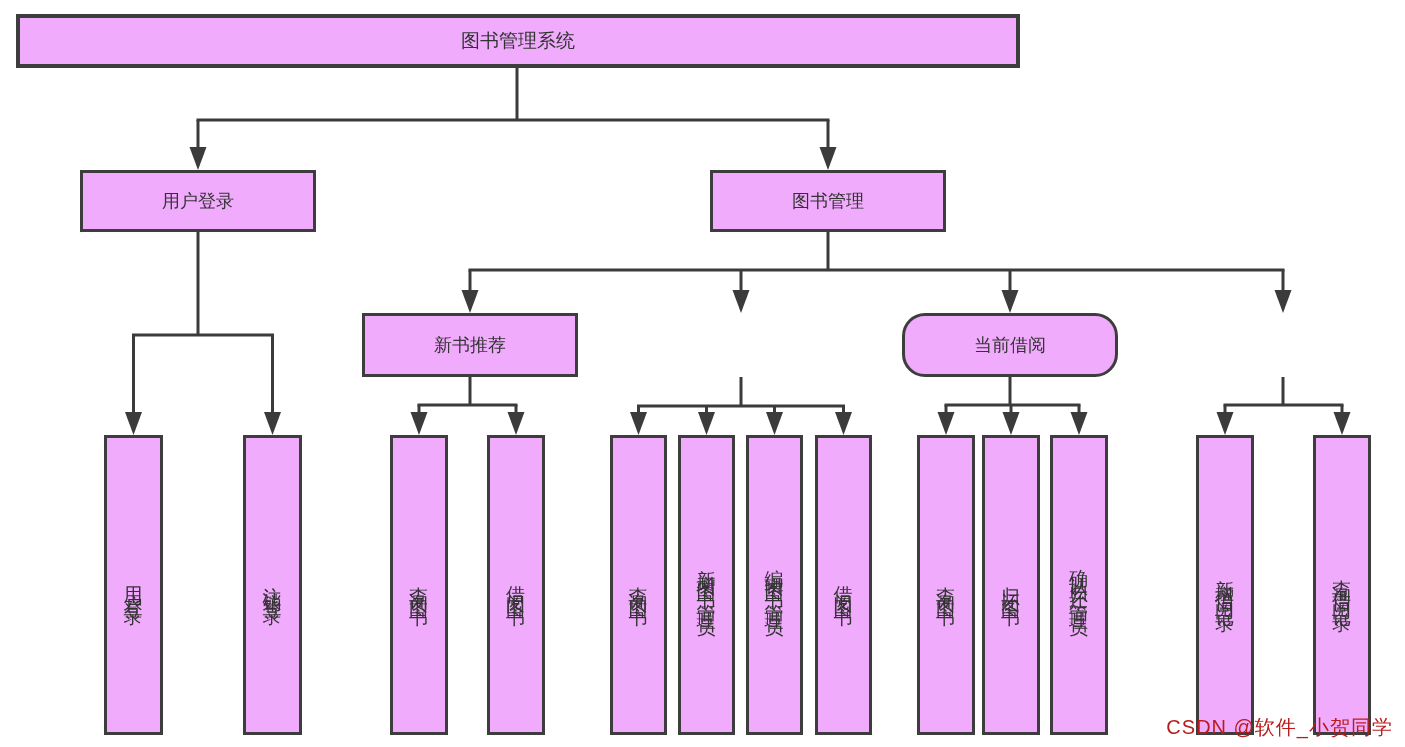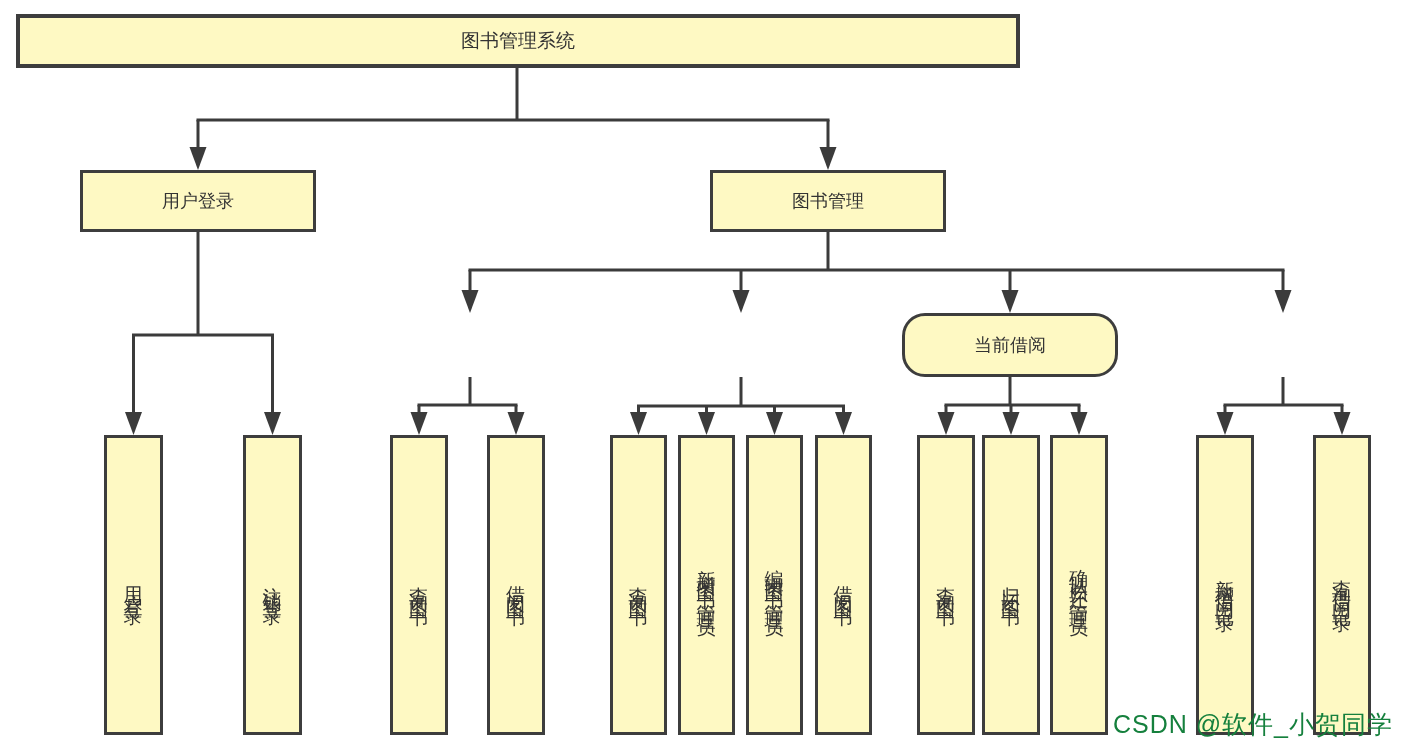--- a/index.html
+++ b/index.html
@@ -19,21 +19,21 @@
     position: absolute;
     left: 0;
     top: 0;
     width: 1405px;
     height: 747px;
     z-index: 0;
   }
   .node {
     position: absolute;
     box-sizing: border-box;
-    background: #fef9c3;
+    background: #f0abfc;
     border: 3px solid #3d3d3d;
     display: flex;
     align-items: center;
     justify-content: center;
     color: #333333;
     z-index: 1;
   }
   .node.root {
     border-width: 4px;
     font-size: 19px;
@@ -45,22 +45,22 @@
     writing-mode: vertical-rl;
     font-size: 19px;
     letter-spacing: 7px;
     line-height: 1;
     text-align: center;
   }
   .watermark {
     position: absolute;
     right: 12px;
     bottom: 6px;
-    font-size: 25px;
-    color: #15803d;
+    font-size: 20px;
+    color: #b91c1c;
     z-index: 2;
     letter-spacing: 1px;
   }
   svg line { stroke: #3b3b3b; stroke-width: 3; }
   svg polygon { fill: #3b3b3b; }
 </style>
 </head>
 <body>
 
 <div class="canvas">
@@ -139,20 +139,21 @@
       <line x1="1342" y1="405" x2="1342" y2="414"></line>
       <polygon points="1333.5,412 1350.5,412 1342,435"></polygon>
     </g>
   </svg>
 
   <div class="node root" style="left:16px; top:14px; width:1004px; height:54px;">图书管理系统</div>
 
   <div class="node hnode" style="left:80px; top:170px; width:236px; height:62px;">用户登录</div>
   <div class="node hnode" style="left:710px; top:170px; width:236px; height:62px;">图书管理</div>
 
+  <div class="node hnode" style="left:362px; top:313px; width:216px; height:64px;">新书推荐</div>
   <div class="node hnode" style="left:902px; top:313px; width:216px; height:64px;border-radius:23px;">当前借阅</div>
 
   <div class="node leaf" style="left:104px; top:435px; width:59px; height:300px;">用户登录</div>
   <div class="node leaf" style="left:243px; top:435px; width:59px; height:300px;">注销登录</div>
 
   <div class="node leaf" style="left:390px; top:435px; width:58px; height:300px;">查询图书</div>
   <div class="node leaf" style="left:487px; top:435px; width:58px; height:300px;">借阅图书</div>
 
   <div class="node leaf" style="left:610px; top:435px; width:57px; height:300px;">查询图书</div>
   <div class="node leaf" style="left:678px; top:435px; width:57px; height:300px;">新增图书（管理员）</div>

